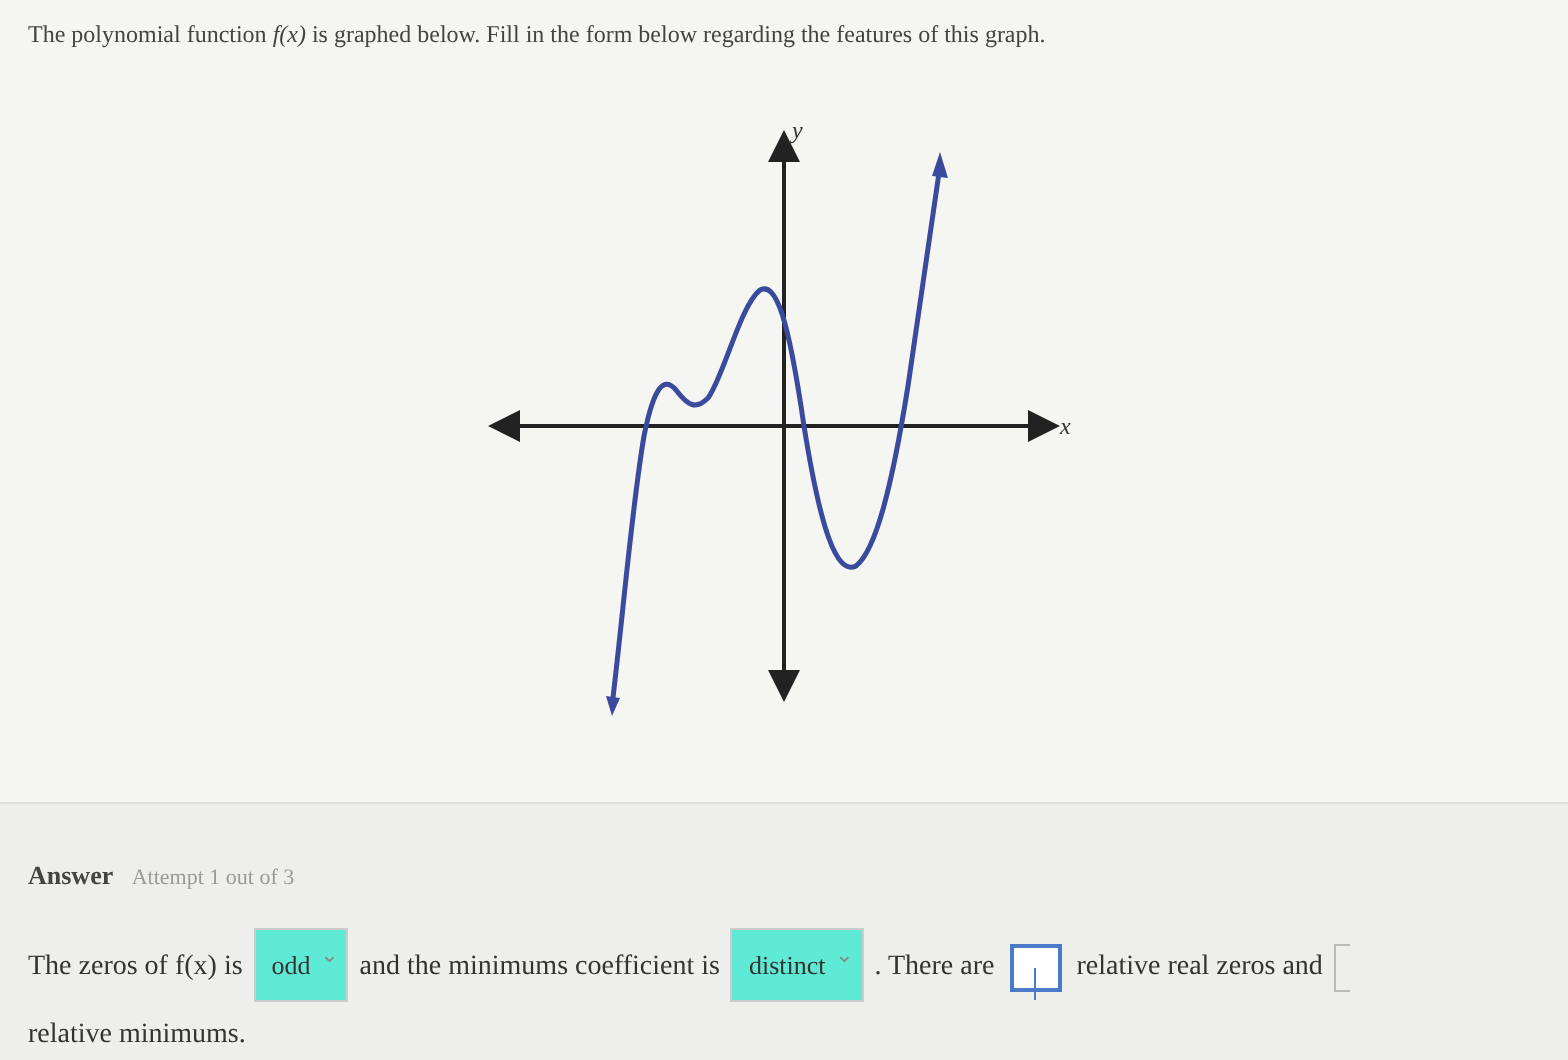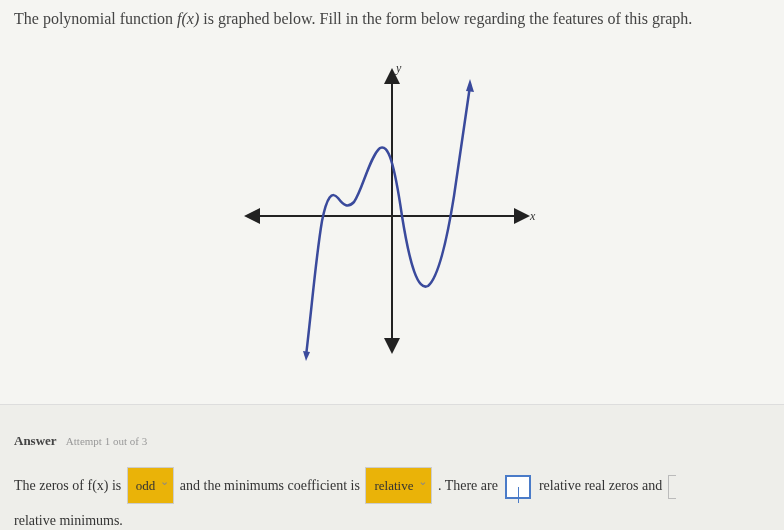--- a/index.html
+++ b/index.html
@@ -10,21 +10,21 @@
     body {
       font-family: Georgia, 'Times New Roman', serif;
       background: #f5f5f2;
       width: 784px;
       height: 530px;
       overflow: hidden;
       color: #333;
     }
     .question-text {
       padding: 10px 14px 8px 14px;
-      font-size: 16px;
+      font-size: 12px;
       color: #444;
     }
     .italic-f {
       font-style: italic;
       font-family: 'Times New Roman', serif;
     }
     .graph-container {
       display: flex;
       justify-content: center;
       align-items: center;
@@ -51,21 +51,21 @@
       font-size: 11px;
       margin-left: 6px;
     }
     .answer-body {
       font-size: 14px;
       color: #333;
       line-height: 2.4;
     }
     .dropdown {
       display: inline-block;
-      background: #eab308;
+      background: #5eead4;
       border: 1px solid #ccc;
       padding: 2px 18px 2px 8px;
       font-size: 13px;
       color: #333;
       position: relative;
       margin: 0 2px;
       cursor: pointer;
     }
     .dropdown::after {
       content: "⌄";
@@ -149,21 +149,21 @@
 
 <div class="answer-section">
   <div class="answer-header">
     <span class="answer-label">Answer</span>
     <span class="attempt-text">Attempt 1 out of 3</span>
   </div>
   <div class="answer-body">
     <span>The zeros of f(x) is </span>
     <span class="dropdown">odd</span>
     <span> and the minimums coefficient is </span>
-    <span class="dropdown">relative</span>
+    <span class="dropdown">distinct</span>
     <span> . There are </span>
     <span class="input-box"><span class="cursor-bar"></span></span>
     <span>relative real zeros and</span>
     <span class="trailing-box"></span>
     <br>
     <span>relative minimums.</span>
   </div>
 </div>
 
 </body></html>

